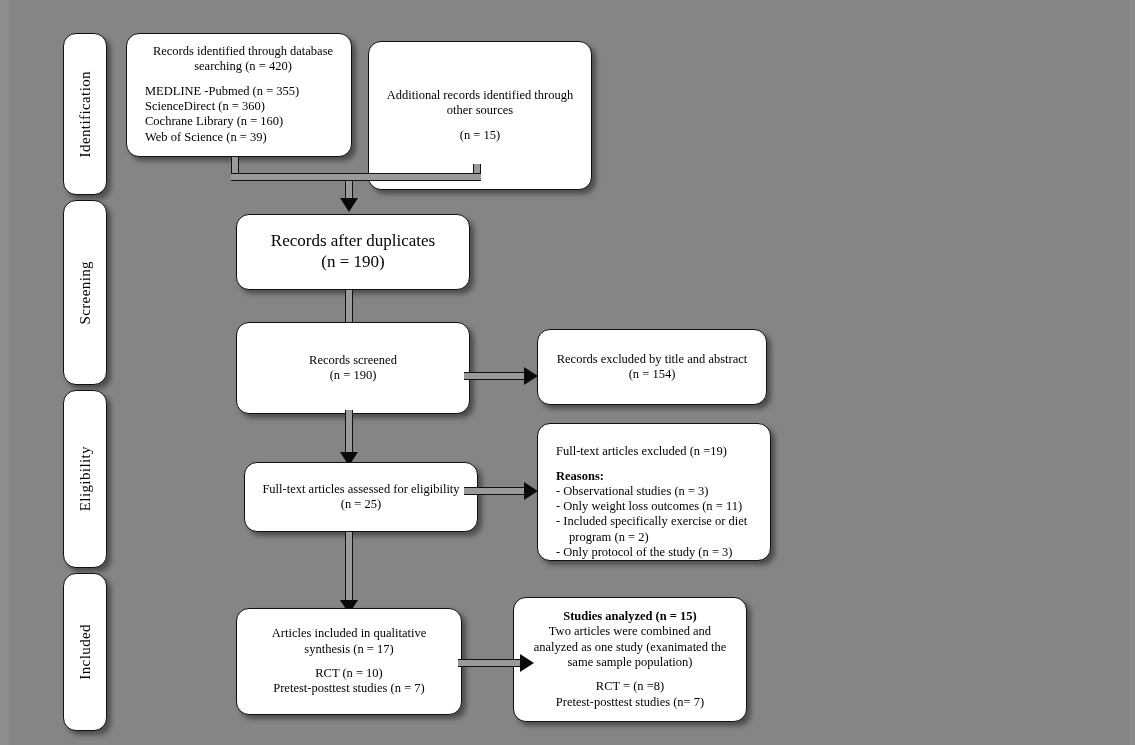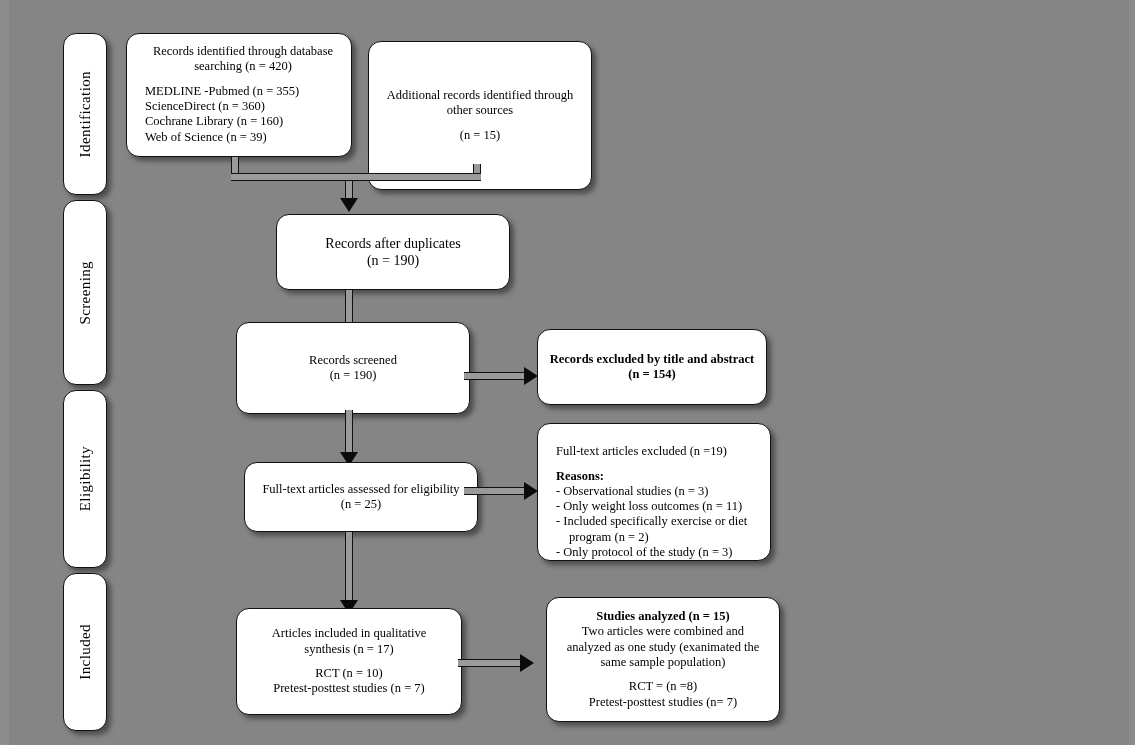--- a/index.html
+++ b/index.html
@@ -144,34 +144,34 @@
     <span class="gap"></span>
     <span class="ln">(n = 15)</span>
   </div>
 
   <div class="vline" style="left:231px; top:157px; width:8px; height:22px;"></div>
   <div class="vline" style="left:473px; top:164px; width:8px; height:15px;"></div>
   <div class="hline" style="left:231px; top:173px; width:250px; height:8px;"></div>
   <div class="vline" style="left:345px; top:181px; width:8px; height:22px;"></div>
   <div class="arrow-down" style="left:340px; top:198px;"></div>
 
-  <div class="box" style="left:236px; top:214px; width:234px; height:76px; font-size:14px;margin-left:40px;">
+  <div class="box" style="left:236px; top:214px; width:234px; height:76px; font-size:17px;">
     <span class="ln">Records after duplicates</span>
     <span class="ln">(n = 190)</span>
   </div>
 
   <div class="vline" style="left:345px; top:290px; width:8px; height:42px;"></div>
   <div class="arrow-down" style="left:340px; top:326px;"></div>
 
   <div class="box" style="left:236px; top:322px; width:234px; height:92px; font-size:12.5px;">
     <span class="ln">Records screened</span>
     <span class="ln">(n = 190)</span>
   </div>
 
-  <div class="box" style="left:537px; top:329px; width:230px; height:76px; font-size:12.5px;font-weight:bold;">
+  <div class="box" style="left:537px; top:329px; width:230px; height:76px; font-size:12.5px;">
     <span class="ln">Records excluded by title and abstract</span>
     <span class="ln">(n = 154)</span>
   </div>
 
   <div class="hline" style="left:464px; top:372px; width:64px; height:8px;"></div>
   <div class="arrow-right" style="left:524px; top:367px;"></div>
 
   <div class="vline" style="left:345px; top:410px; width:8px; height:48px;"></div>
   <div class="arrow-down" style="left:340px; top:452px;"></div>
 
@@ -198,21 +198,21 @@
   <div class="arrow-down" style="left:340px; top:600px;"></div>
 
   <div class="box" style="left:236px; top:608px; width:226px; height:107px; font-size:12.5px;">
     <span class="ln">Articles included in qualitative</span>
     <span class="ln">synthesis (n = 17)</span>
     <span class="gap"></span>
     <span class="ln">RCT (n = 10)</span>
     <span class="ln">Pretest-posttest studies (n = 7)</span>
   </div>
 
-  <div class="box" style="left:546px; top:597px; width:234px; height:125px; font-size:12.5px;">
+  <div class="box" style="left:513px; top:597px; width:234px; height:125px; font-size:12.5px;">
     <span class="ln bold">Studies analyzed (n = 15)</span>
     <span class="ln">Two articles were combined and</span>
     <span class="ln">analyzed as one study (exanimated the</span>
     <span class="ln">same sample population)</span>
     <span class="gap"></span>
     <span class="ln">RCT = (n =8)</span>
     <span class="ln">Pretest-posttest studies  (n= 7)</span>
   </div>
 
   <div class="hline" style="left:458px; top:659px; width:66px; height:8px;"></div>

